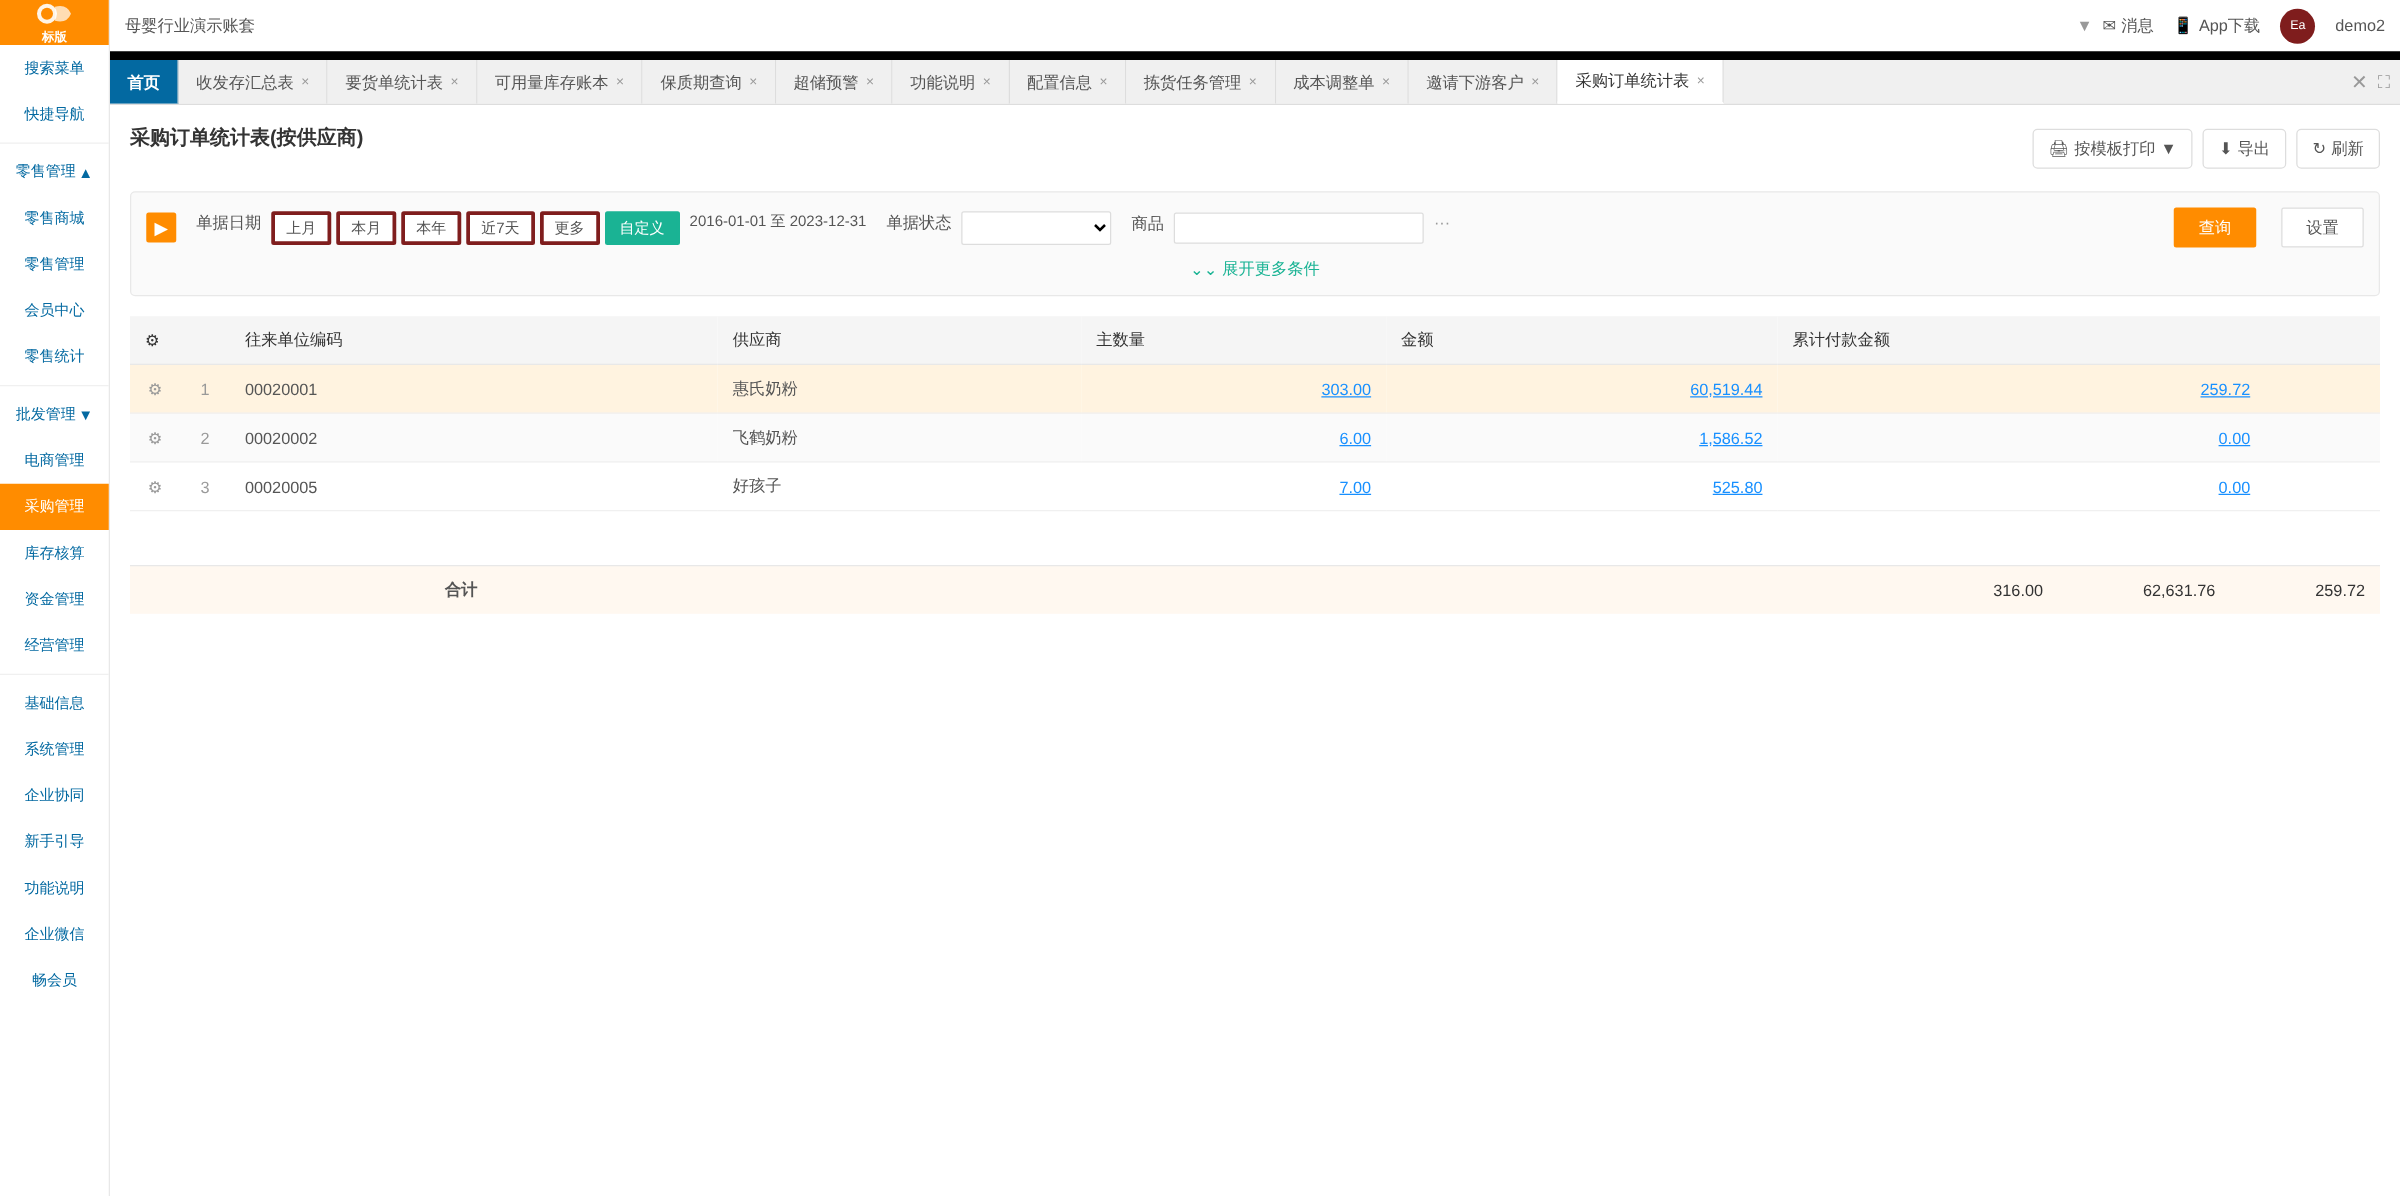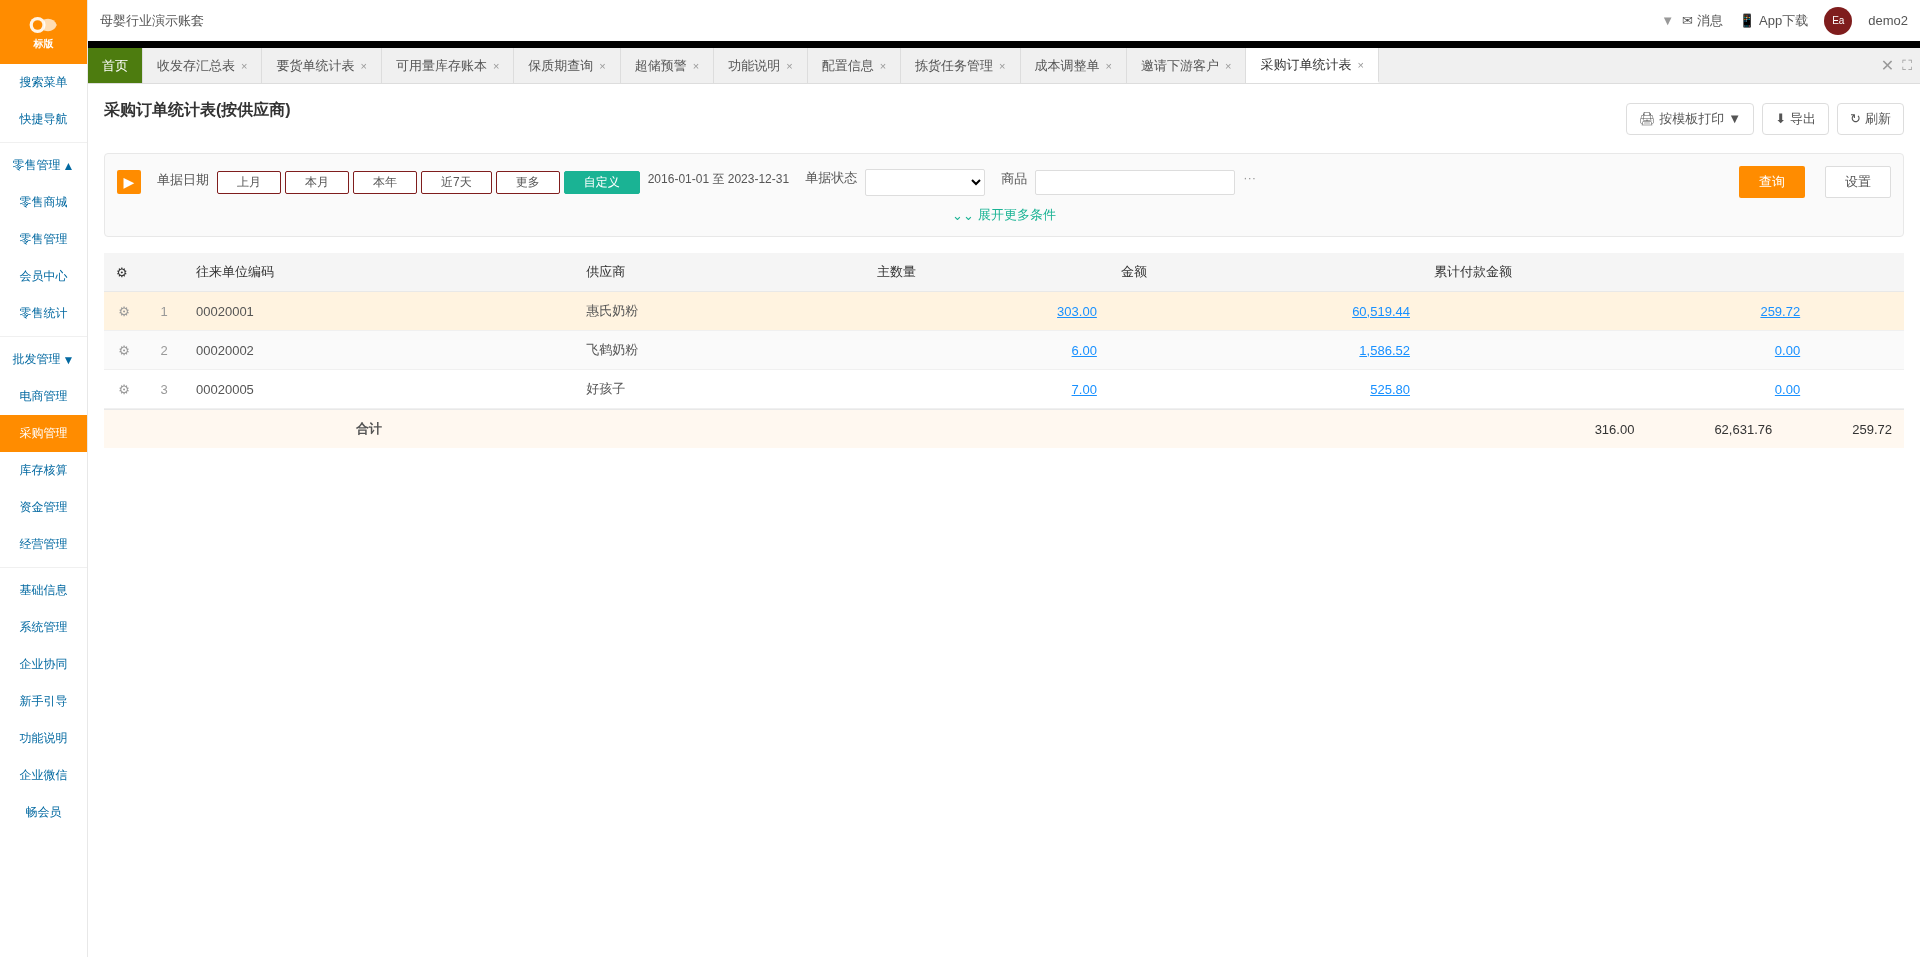--- a/index.html
+++ b/index.html
@@ -1,20 +1,20 @@
 <!DOCTYPE html>
 <html><head>
   <meta charset="utf-8">
   <style>
     * { margin: 0; padding: 0; box-sizing: border-box; }
     body { font-family: "Microsoft YaHei", "PingFang SC", Arial, sans-serif; font-size: 13px; background: #f5f5f5; width: 1920px; height: 957px; overflow: hidden; display: flex; }
 
     
     .sidebar { width: 88px; background: #fff; display: flex; flex-direction: column; border-right: 1px solid #e8e8e8; flex-shrink: 0; }
-    .sidebar-logo { background: #ff8c00; height: 64px; display: flex; align-items: center; justify-content: center; color: white; font-size: 12px; font-weight: bold; }
+    .sidebar-logo { background: #ff8c00; height: 36px; display: flex; align-items: center; justify-content: center; color: white; font-size: 12px; font-weight: bold; }
     .sidebar-logo-inner { display: flex; flex-direction: column; align-items: center; }
     .sidebar-logo-icon { width: 32px; height: 24px; }
     .sidebar-logo-text { font-size: 10px; color: white; }
     .sidebar-item { padding: 10px 4px; text-align: center; cursor: pointer; color: #0369a1; font-size: 12px; }
     .sidebar-item.active { background: #ff8c00; color: white; }
     .sidebar-item.has-arrow { display: flex; align-items: center; justify-content: center; gap: 2px; }
     .sidebar-divider { height: 1px; background: #f0f0f0; margin: 4px 0; }
 
     
     .main { flex: 1; display: flex; flex-direction: column; overflow: hidden; }
@@ -23,60 +23,60 @@
     .topbar { height: 48px; background: #fff; display: flex; align-items: center; padding: 0 12px; border-bottom: 7px solid #000000; gap: 8px; }
     .topbar-title { font-size: 13px; color: #555; flex: 1; }
     .topbar-right { display: flex; align-items: center; gap: 16px; }
     .topbar-msg, .topbar-app { display: flex; align-items: center; gap: 4px; color: #555; font-size: 13px; cursor: pointer; }
     .topbar-avatar { width: 28px; height: 28px; border-radius: 50%; background: #7f1d1d; display: flex; align-items: center; justify-content: center; color: white; font-size: 12px; }
 
     
     .tabbar { height: 36px; background: #f0f0f0; display: flex; align-items: stretch; overflow-x: auto; border-bottom: 1px solid #ddd; }
     .tab { display: flex; align-items: center; padding: 0 14px; font-size: 13px; color: #555; cursor: pointer; white-space: nowrap; border-right: 1px solid #ddd; gap: 6px; background: #f0f0f0; min-width: fit-content; }
     .tab.active { background: #fff; color: #333; border-bottom: 2px solid #fff; }
-    .tab.home { background: #4d7c0f; color: white; }
+    .tab.home { background: #0369a1; color: white; font-weight: bold; }
     .tab-close { font-size: 11px; color: #999; cursor: pointer; }
     .tabbar-actions { display: flex; align-items: center; padding: 0 8px; gap: 8px; margin-left: auto; }
 
     
     .page { flex: 1; background: #fff; overflow: auto; padding: 16px; }
     .page-title { font-size: 16px; font-weight: bold; color: #333; margin-bottom: 16px; }
     .page-title-actions { display: flex; align-items: center; justify-content: space-between; margin-bottom: 16px; }
     .page-actions { display: flex; align-items: center; gap: 8px; }
     .btn-print { display: flex; align-items: center; gap: 4px; padding: 6px 12px; border: 1px solid #ddd; background: #fff; border-radius: 4px; cursor: pointer; font-size: 13px; color: #555; }
     .btn-export { display: flex; align-items: center; gap: 4px; padding: 6px 12px; border: 1px solid #ddd; background: #fff; border-radius: 4px; cursor: pointer; font-size: 13px; color: #555; }
     .btn-refresh { display: flex; align-items: center; gap: 4px; padding: 6px 12px; border: 1px solid #ddd; background: #fff; border-radius: 4px; cursor: pointer; font-size: 13px; color: #555; }
 
     
     .filter-area { background: #fafafa; border: 1px solid #e8e8e8; border-radius: 4px; padding: 12px; margin-bottom: 16px; }
     .filter-row { display: flex; align-items: center; gap: 16px; flex-wrap: wrap; }
     .filter-toggle { width: 24px; height: 24px; background: #ff8c00; color: white; border: none; cursor: pointer; border-radius: 2px; font-size: 14px; display: flex; align-items: center; justify-content: center; flex-shrink: 0; }
     .filter-group { display: flex; gap: 8px; }
     .filter-label { color: #555; white-space: nowrap; font-size: 13px; }
     .date-btns { display: flex; gap: 4px; }
-    .date-btn { padding: 2px 19px; border: 1px solid #7f1d1d; background: #fff; border-radius: 2px; cursor: pointer; font-size: 12px; color: #555; }
+    .date-btn { padding: 2px 9px; border: 3px solid #7f1d1d; background: #fff; border-radius: 2px; cursor: pointer; font-size: 12px; color: #555; }
     .date-btn.custom { background: #1ab394; color: white; border-color: #1ab394; }
     .date-range { color: #555; font-size: 12px; }
     .filter-select { padding: 4px 8px; border: 1px solid #ddd; border-radius: 2px; background: #fff; font-size: 13px; min-width: 120px; }
     .filter-input { padding: 4px 8px; border: 1px solid #ddd; border-radius: 2px; background: #fff; font-size: 13px; min-width: 200px; }
     .expand-btn { display: flex; align-items: center; gap: 4px; color: #1ab394; cursor: pointer; font-size: 13px; }
     .filter-row2 { display: flex; justify-content: center; margin-top: 8px; }
     .btn-query { background: #ff8c00; color: white; border: none; padding: 6px 20px; border-radius: 2px; cursor: pointer; font-size: 13px; }
     .btn-settings { background: #fff; color: #555; border: 1px solid #ddd; padding: 6px 19px; border-radius: 2px; cursor: pointer; font-size: 13px; }
 
     
     .data-table { width: 100%; border-collapse: collapse; }
     .data-table th { background: #f5f5f5; padding: 10px 12px; text-align: left; font-size: 13px; color: #333; border-bottom: 1px solid #e8e8e8; font-weight: normal; }
     .data-table th.center, .data-table td.center { text-align: center; }
     .data-table td { padding: 10px 12px; font-size: 13px; color: #555; border-bottom: 1px solid #f0f0f0; }
     .data-table tr.highlighted { background: #fff3e0; }
     .data-table tr:not(.highlighted):nth-child(even) { background: #fafafa; }
     .data-table .link { color: #1890ff; text-decoration: underline; cursor: pointer; }
     .data-table .row-num { color: #999; text-align: center; }
-    .table-footer { background: #fff8f0; padding: 10px 12px; display: flex; align-items: center; border-top: 1px solid #e8e8e8; }
+    .table-footer { background: #fff8f0; padding: 10px 12px; display: flex; align-items: center; border-top: 1px solid #e8e8e8; margin-top: 43px; }
     .table-footer .total-label { color: #555; font-weight: bold; margin-right: auto; padding-left: 200px; }
   </style>
 </head>
 <body>
 
 <div class="sidebar">
   <div class="sidebar-logo">
     <div class="sidebar-logo-inner">
       <svg class="sidebar-logo-icon" viewBox="0 0 40 30" fill="none">
         <circle cx="12" cy="15" r="10" fill="white" opacity="0.9"></circle>

